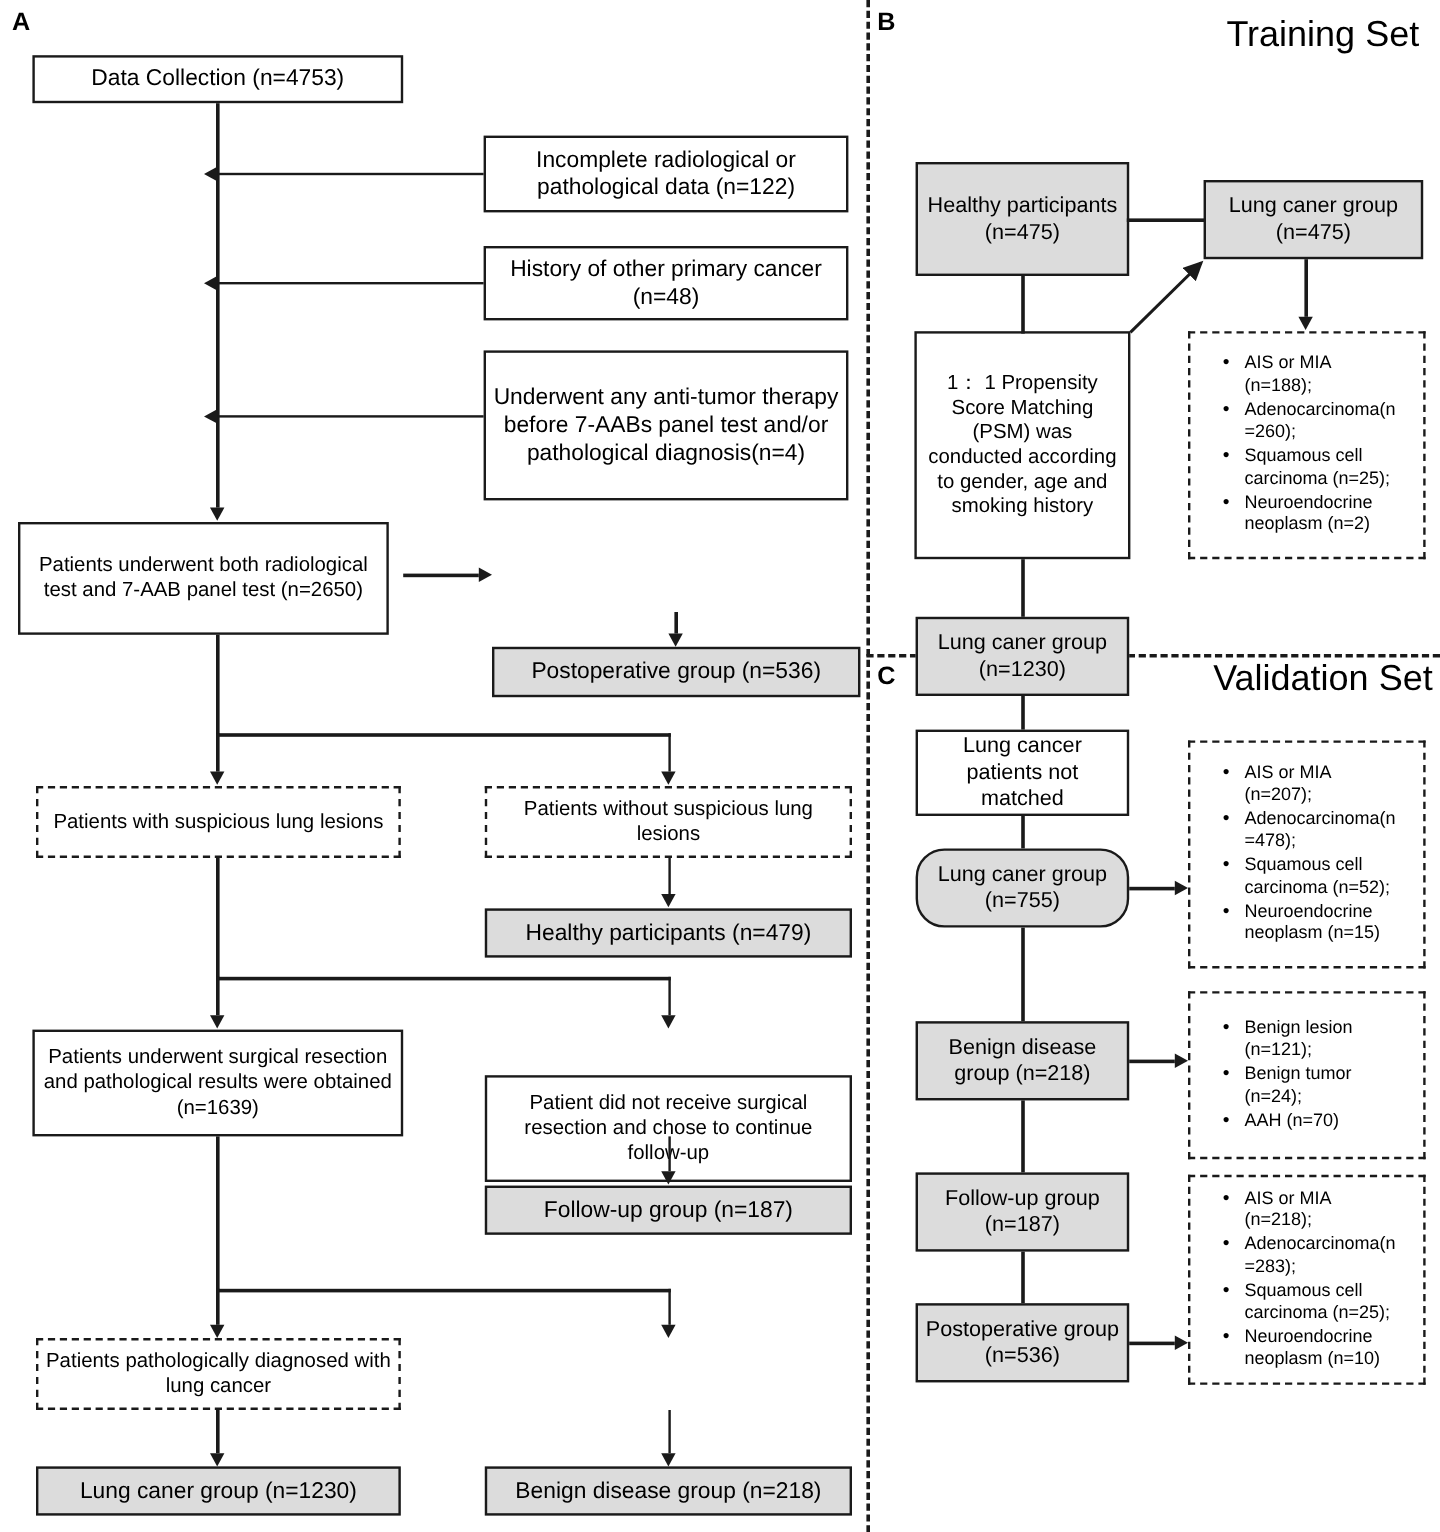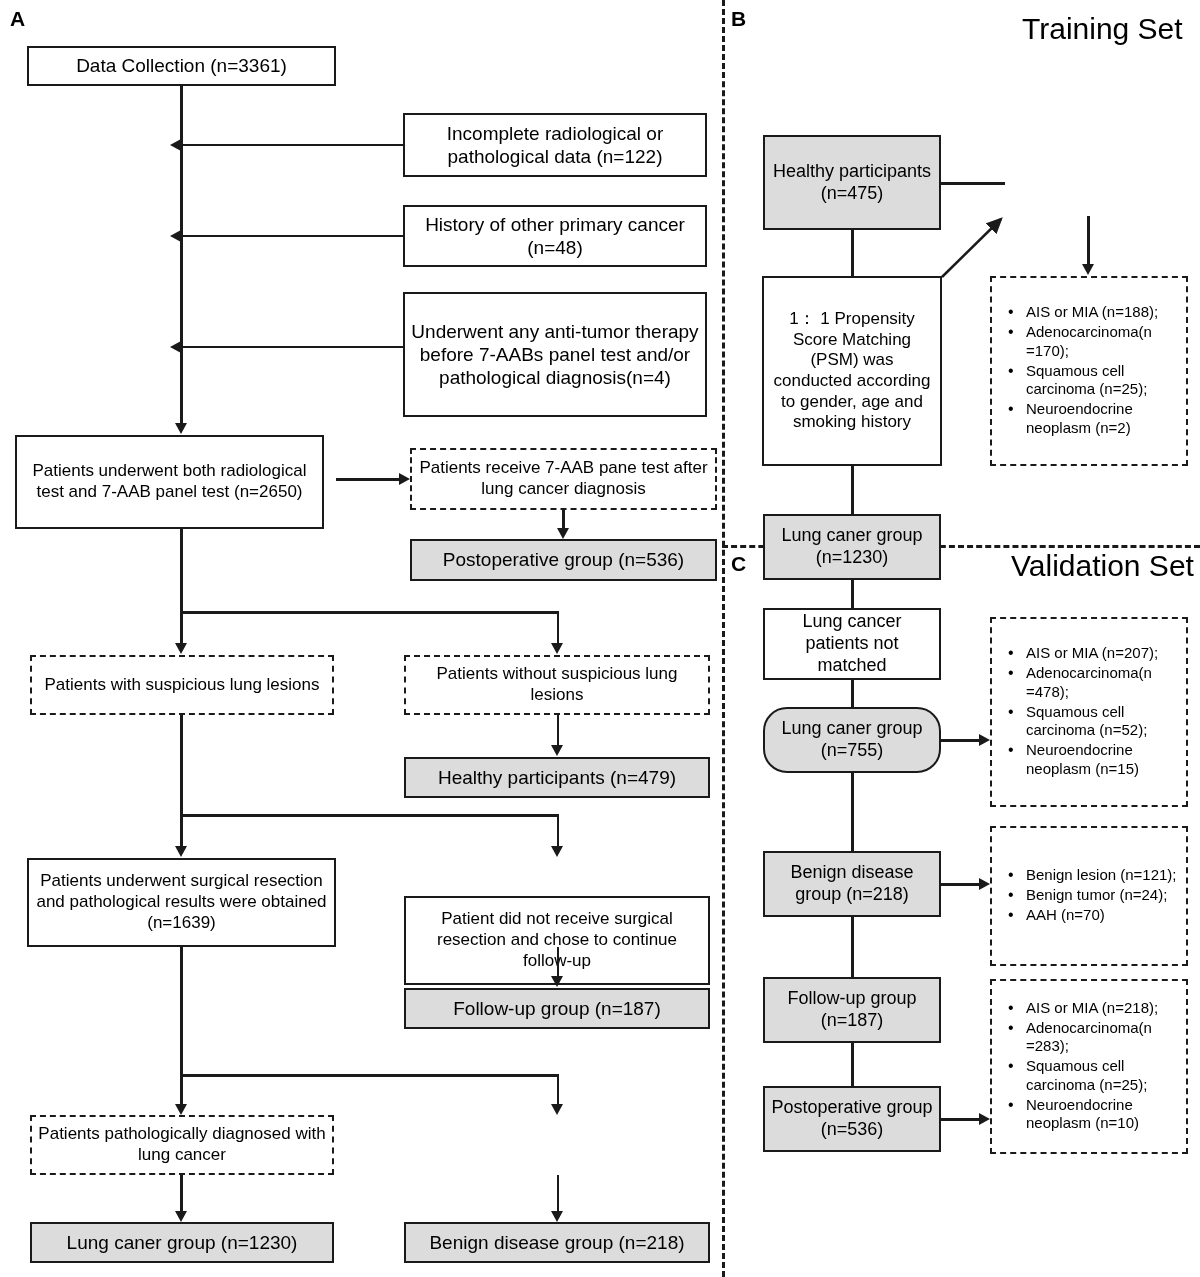--- a/index.html
+++ b/index.html
@@ -14,21 +14,21 @@
         justify-content:center;text-align:center;background:#ffffff;
         border:2.5px solid #1a1a1a;color:#000;padding:2px 6px;}
   .node.solid{border-style:solid;}
   .node.dashed{border-style:dashed;border-width:2.5px;}
   .node.gray{background:#dcdcdc;}
   .node span{display:block;line-height:1.22;}
 
   
   .listbox{position:absolute;box-sizing:border-box;border:2.5px dashed #1a1a1a;
            background:#fff;padding:8px 6px 8px 4px;display:flex;align-items:center;}
-  .listbox ul{margin:0;padding:0 0 0 30px;list-style:none;width:100%;}
+  .listbox ul{margin:11px;padding:0 0 0 30px;list-style:none;width:100%;}
   .listbox li{position:relative;line-height:1.25;font-size:15px;margin:0 0 1px 0;}
   .listbox li::before{content:"\2022";position:absolute;left:-18px;top:-1px;font-size:16px;}
 
   
   .ln{position:absolute;background:#1a1a1a;}
   .vl{width:2.5px;}
   .hl{height:2.5px;}
 
   .arrow{position:absolute;width:0;height:0;}
   .arrow.down{border-left:6.5px solid transparent;border-right:6.5px solid transparent;border-top:11px solid #1a1a1a;}
@@ -48,42 +48,39 @@
   <div class="divider-v" style="left:722px;top:0px;height:1277px;"></div>
   <div class="divider-h" style="left:722px;top:545px;width:478px;"></div>
 
   <div class="panel-letter" style="left:10px;top:8px;">A</div>
   <div class="panel-letter" style="left:731px;top:8px;">B</div>
   <div class="panel-letter" style="left:731px;top:553px;">C</div>
   <div class="set-title" style="left:1022px;top:14px;">Training Set</div>
   <div class="set-title" style="left:1011px;top:551px;text-align:right;">Validation Set</div>
 
   <div class="node solid" style="left:27px;top:46px;width:309px;height:40px;font-size:19px;">
-    <span>Data Collection (n=3361)</span>
+    <span>Data Collection (n=4753)</span>
   </div>
 
   <div class="node solid" style="left:403px;top:113px;width:304px;height:64px;font-size:19px;">
     <span>Incomplete radiological or pathological data (n=122)</span>
   </div>
 
   <div class="node solid" style="left:403px;top:205px;width:304px;height:62px;font-size:19px;">
     <span>History of other primary cancer (n=48)</span>
   </div>
 
   <div class="node solid" style="left:403px;top:292px;width:304px;height:125px;font-size:19px;">
     <span>Underwent any anti-tumor therapy before 7-AABs panel test and/or pathological diagnosis(n=4)</span>
   </div>
 
   <div class="node solid" style="left:15px;top:435px;width:309px;height:94px;font-size:17px;">
     <span>Patients underwent both radiological test and 7-AAB panel test (n=2650)</span>
   </div>
 
-  <div class="node dashed" style="left:410px;top:448px;width:307px;height:62px;font-size:17px;">
-    <span>Patients receive 7-AAB pane test after lung cancer diagnosis</span>
-  </div>
 
   <div class="node solid gray" style="left:410px;top:539px;width:307px;height:42px;font-size:19px;">
     <span>Postoperative group (n=536)</span>
   </div>
 
   <div class="node dashed" style="left:30px;top:655px;width:304px;height:60px;font-size:17px;">
     <span>Patients with suspicious lung lesions</span>
   </div>
 
   <div class="node dashed" style="left:404px;top:655px;width:306px;height:60px;font-size:17px;">
@@ -116,29 +113,32 @@
   </div>
 
   <div class="node solid gray" style="left:404px;top:1222px;width:306px;height:41px;font-size:19px;">
     <span>Benign disease group (n=218)</span>
   </div>
 
   <div class="node solid gray" style="left:763px;top:135px;width:178px;height:95px;font-size:18px;">
     <span>Healthy participants (n=475)</span>
   </div>
 
+  <div class="node solid gray" style="left:1003px;top:150px;width:183px;height:66px;font-size:18px;">
+    <span>Lung caner group (n=475)</span>
+  </div>
 
   <div class="node solid" style="left:762px;top:276px;width:180px;height:190px;font-size:17px;">
     <span>1： 1 Propensity Score Matching (PSM) was conducted according to gender, age and smoking history</span>
   </div>
 
   <div class="listbox" style="left:990px;top:276px;width:198px;height:190px;">
     <ul>
       <li>AIS or MIA (n=188);</li>
-      <li>Adenocarcinoma(n =170);</li>
+      <li>Adenocarcinoma(n =260);</li>
       <li>Squamous cell carcinoma (n=25);</li>
       <li>Neuroendocrine neoplasm (n=2)</li>
     </ul>
   </div>
 
   <div class="node solid gray" style="left:763px;top:514px;width:178px;height:66px;font-size:18px;">
     <span>Lung caner group (n=1230)</span>
   </div>
 
   <div class="node solid" style="left:763px;top:608px;width:178px;height:72px;font-size:18px;">

